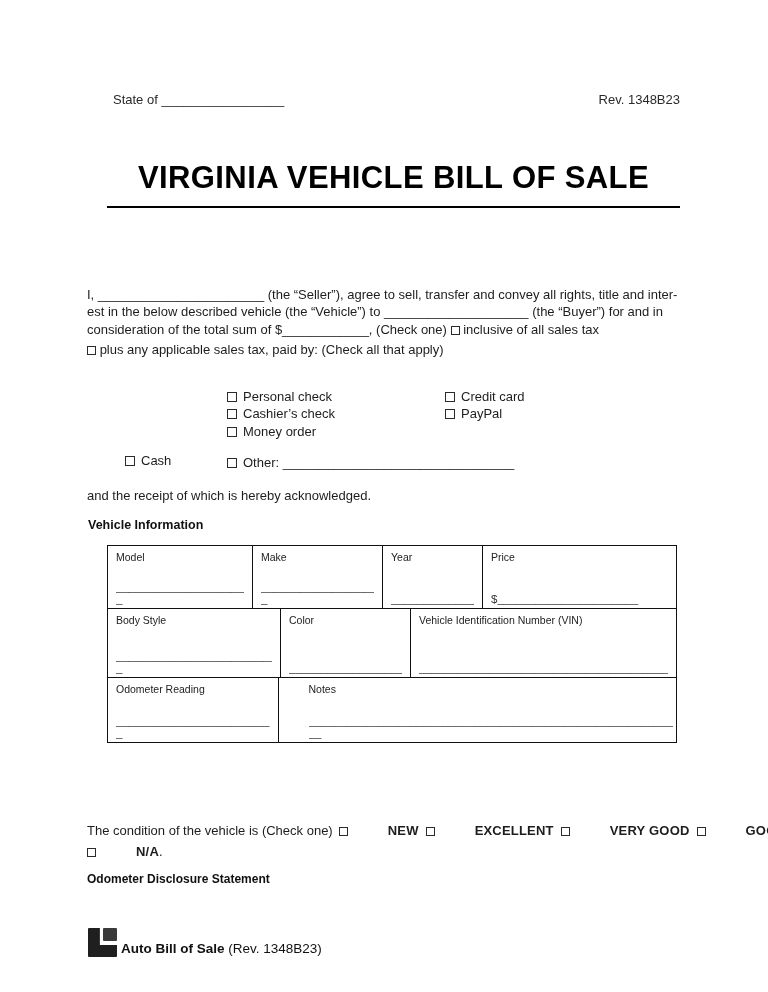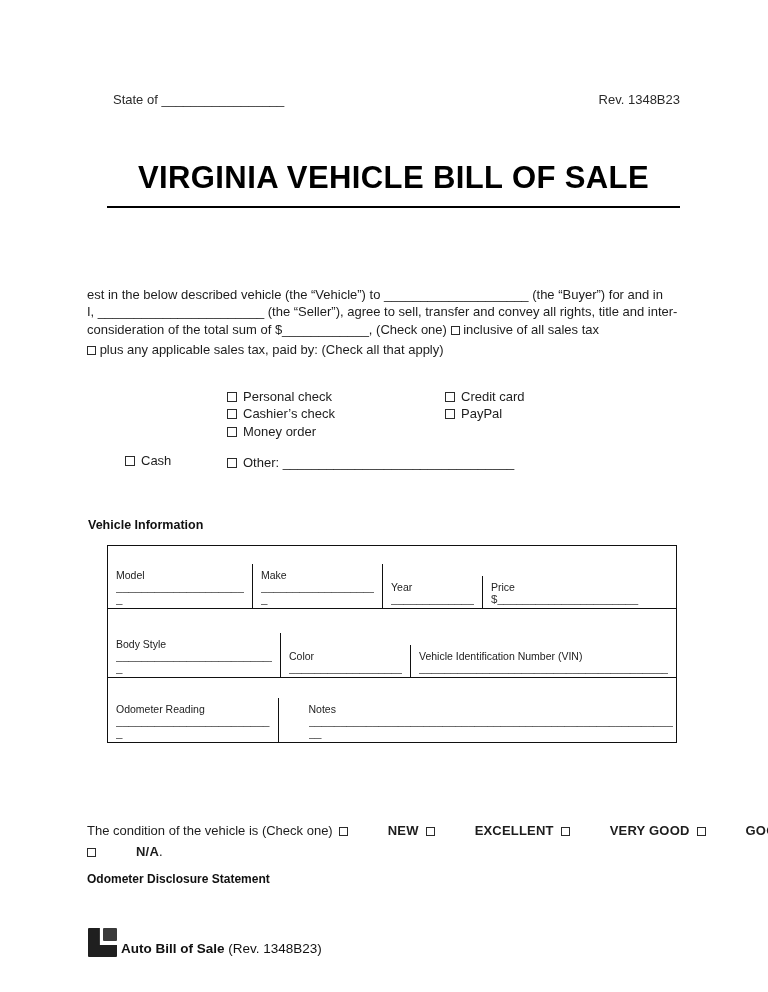--- a/index.html
+++ b/index.html
@@ -48,21 +48,21 @@
   .payment { left:87px; top:385px; width:600px; height:92px; font-size:13px; }
   .pay-row { position:absolute; white-space:nowrap;text-align:right; }
   .pay-row .cb { margin-right:6px; }
 
   
   .receipt { left:87px; top:488px; font-size:13px; }
   .sec-heading { font-size:12.5px; font-weight:bold; color:#111; }
 
   
   .vtable { left:107px; top:545px; width:570px; border:1.5px solid #111; background:#fff; }
-  .vrow { display:flex; border-bottom:1px solid #111;align-items:flex-end; }
+  .vrow { display:flex; border-bottom:1px solid #111; }
   .vrow:last-child { border-bottom:none; }
   .cell {
     position:relative;
     border-right:1px solid #111;
     padding:5px 8px 3px 8px;
     display:flex; flex-direction:column;
   }
   .cell:last-child { border-right:none; flex:1; }
   .cell-label { font-size:10.5px; color:#222; }
   .blanks { margin-top:auto; font-size:11.5px; line-height:12px; color:#333; white-space:pre; }
@@ -96,36 +96,37 @@
 <div class="page">
 
   <div class="abs hdr" style="left:113px; top:92px;"><span>State of </span><span>_________________</span></div>
   <div class="abs hdr hdr-rev" style="right:88px; top:92px;">Rev. 1348B23</div>
 
   <div class="abs title-block">
     <h1>VIRGINIA VEHICLE BILL OF SALE</h1>
   </div>
 
   <div class="abs agreement">
+    <div class="pline">I, _______________________ (the “Seller”), agree to sell, transfer and convey all rights, title and inter-</div>
     <div class="pline">est in the below described vehicle (the “Vehicle”) to ____________________ (the “Buyer”) for and in</div>
-    <div class="pline">I, _______________________ (the “Seller”), agree to sell, transfer and convey all rights, title and inter-</div>
     <div class="pline"><span>consideration of the total sum of $____________, (Check one)</span> <span class="cb sm"></span> <span>inclusive of all sales tax</span></div>
     <div class="pline gap"><span class="cb sm"></span> <span>plus any applicable sales tax, paid by: (Check all that apply)</span></div>
   </div>
 
   <div class="abs payment">
     <div class="pay-row" style="left:38px; top:56px;margin-top:12px;"><span class="cb"></span><span>Cash</span></div>
     <div class="pay-row" style="left:140px; top:4px;"><span class="cb"></span><span>Personal check</span></div>
     <div class="pay-row" style="left:140px; top:21px;"><span class="cb"></span><span>Cashier’s check</span></div>
     <div class="pay-row" style="left:140px; top:39px;"><span class="cb"></span><span>Money order</span></div>
     <div class="pay-row" style="left:140px; top:70px;"><span class="cb"></span><span>Other: </span><span>________________________________</span></div>
     <div class="pay-row" style="left:358px; top:4px;"><span class="cb"></span><span>Credit card</span></div>
     <div class="pay-row" style="left:358px; top:21px;"><span class="cb"></span><span>PayPal</span></div>
   </div>
 
+  <div class="abs receipt">and the receipt of which is hereby acknowledged.</div>
 
   <div class="abs sec-heading" style="left:88px; top:518px;">Vehicle Information</div>
 
   <div class="abs vtable">
     <div class="vrow" style="height:63px;">
       <div class="cell" style="width:145px;">
         <div class="cell-label">Model</div>
         <div class="blanks"><div>____________________</div><div>_</div></div>
       </div>
       <div class="cell" style="width:130px;">

